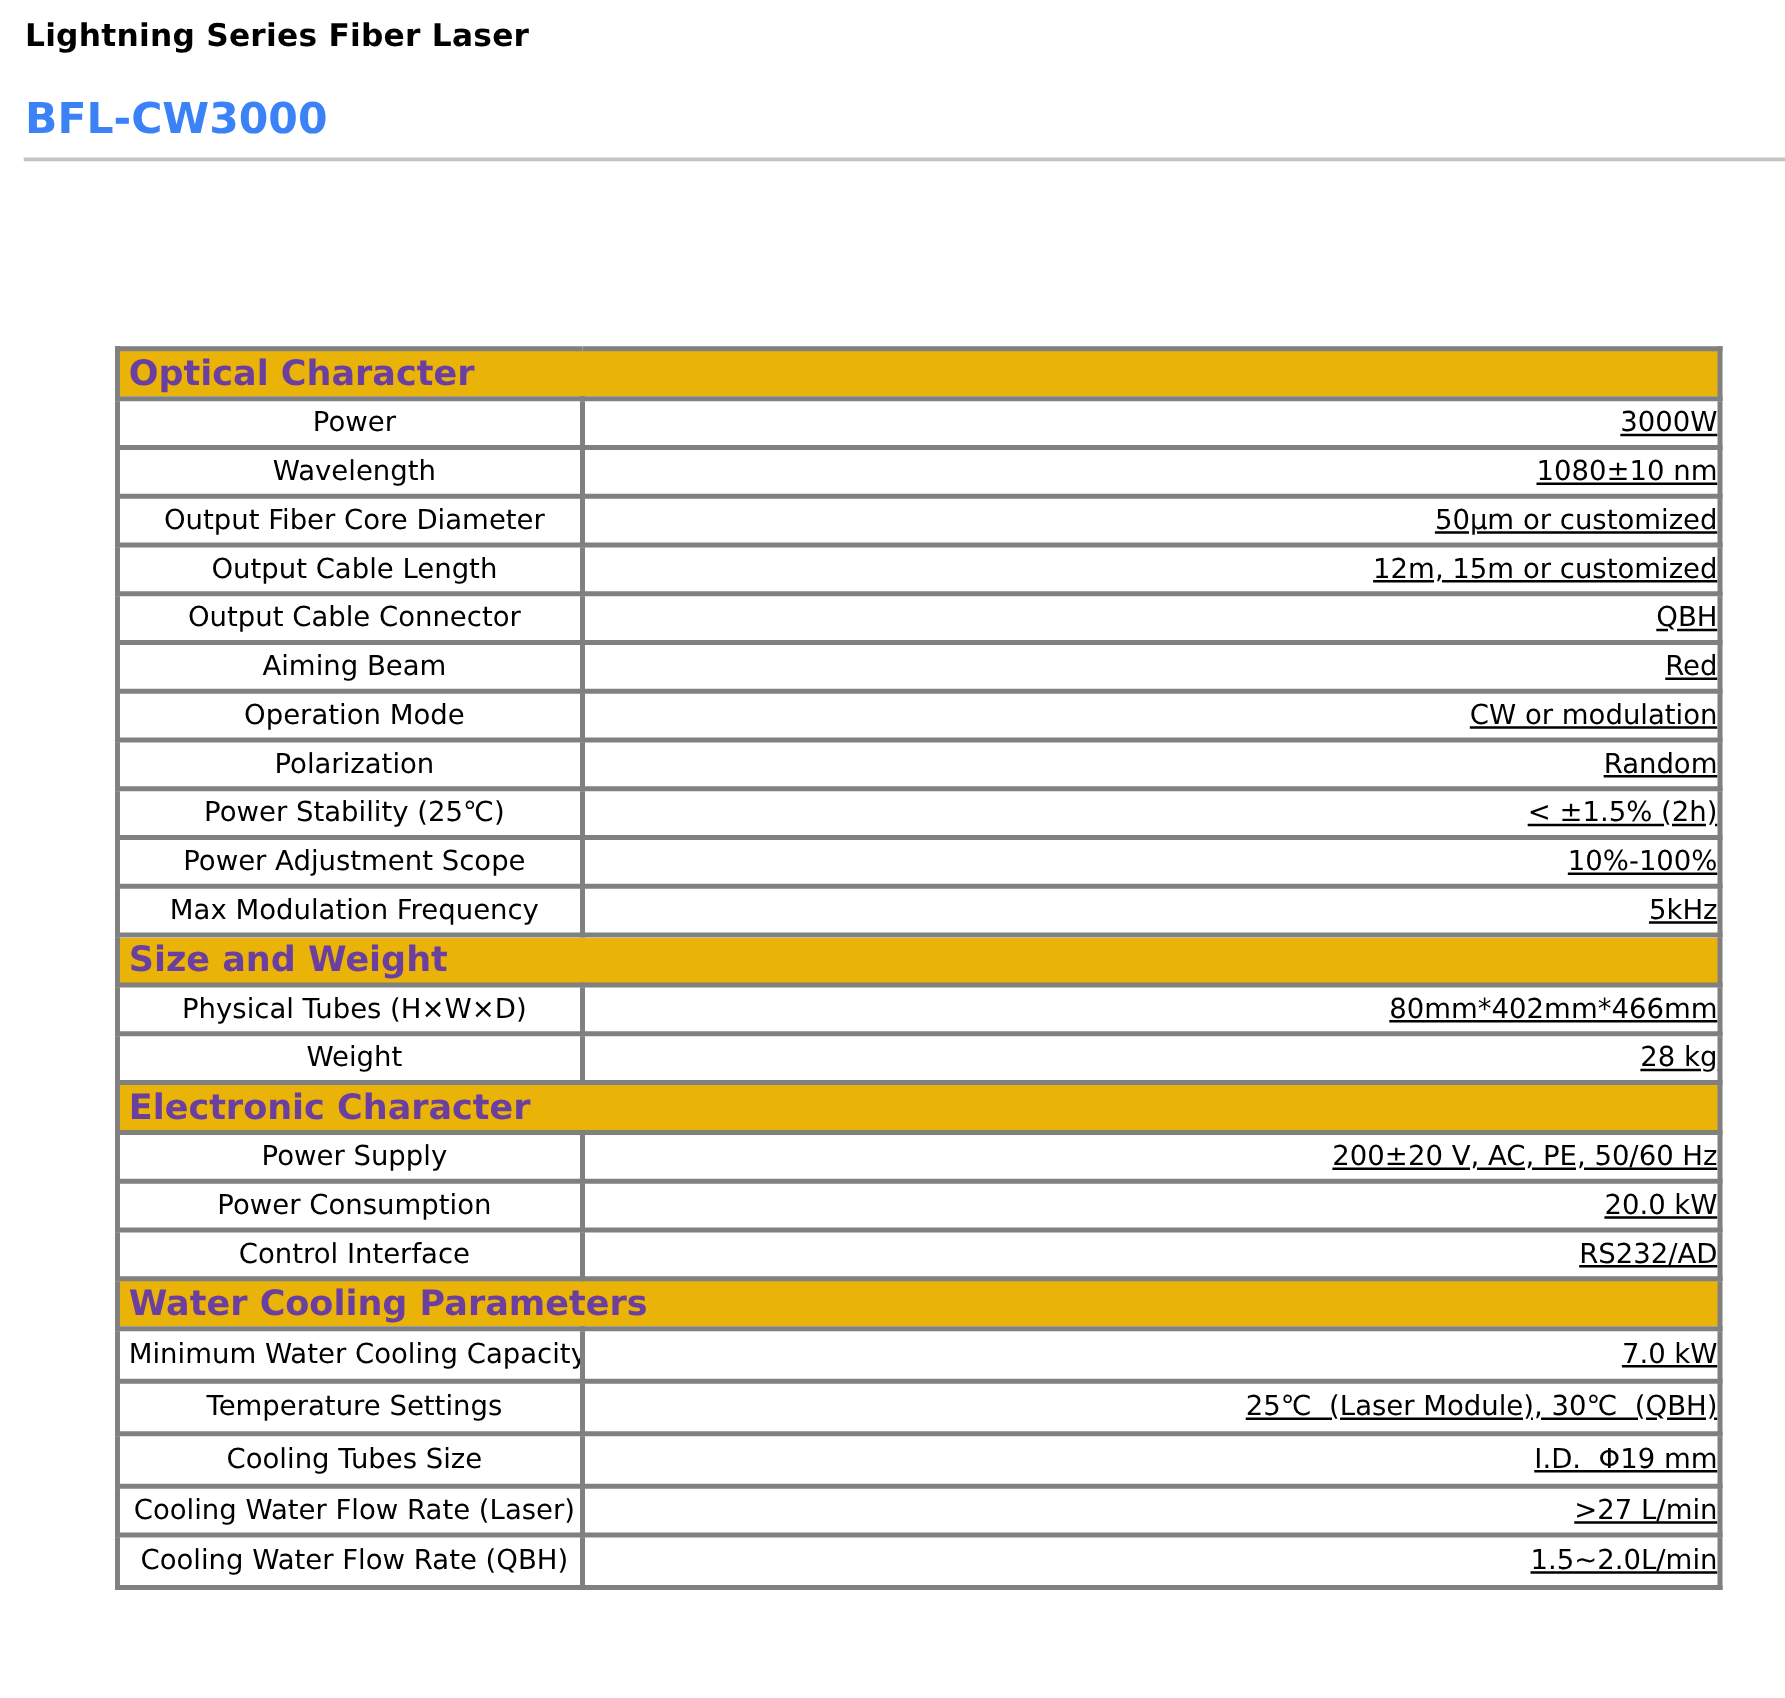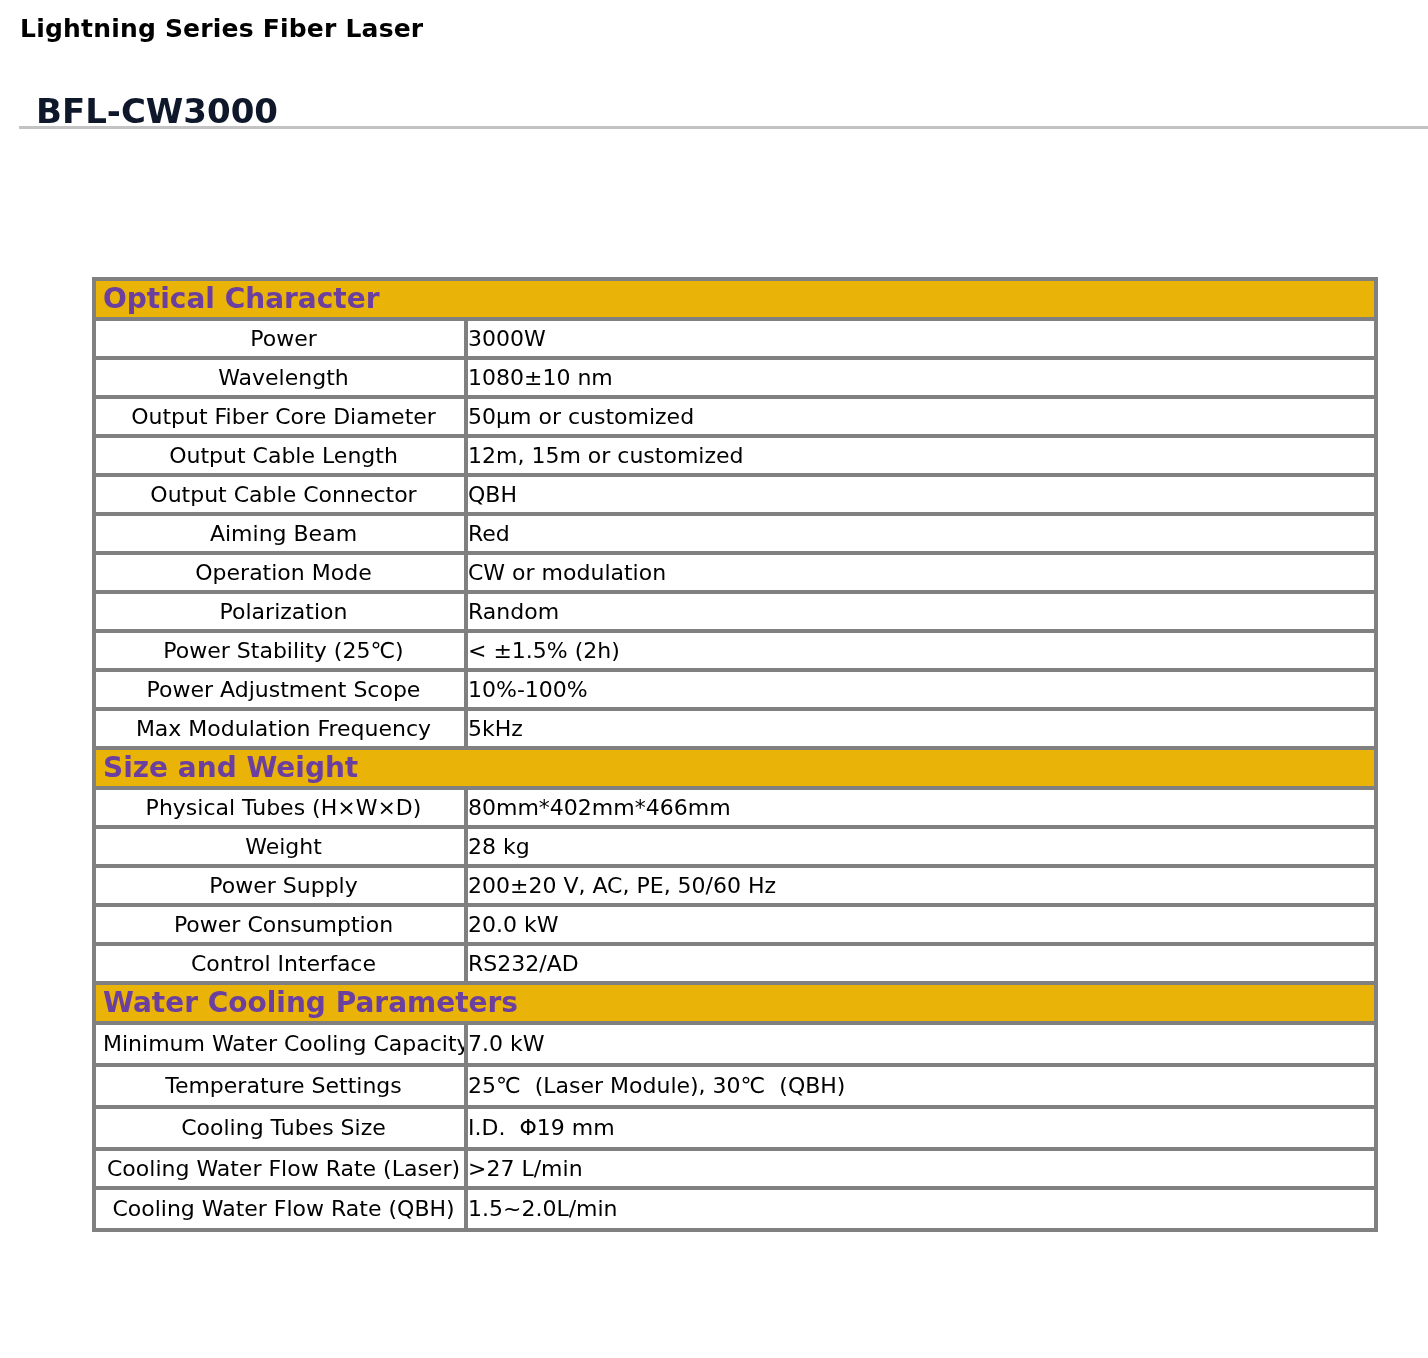--- a/index.html
+++ b/index.html
@@ -25,22 +25,22 @@
       margin: 0;
       white-space: nowrap;
       font-family: "DejaVu Sans", sans-serif;
     }
     .model-number {
       position: absolute;
       left: 20px;
       top: 75px;
       font-size: 34px;
       font-weight: bold;
-      color: #0f172a;
-      margin: 16px;
+      color: #3b82f6;
+      margin: 0;
       white-space: nowrap;
       font-family: "DejaVu Sans", sans-serif;
     }
     .title-rule {
       position: absolute;
       left: 19px;
       top: 126px;
       width: 1409px;
       height: 3px;
       background: #c3c3c3;
@@ -76,21 +76,22 @@
       font-family: "DejaVu Sans", sans-serif;
     }
     .data-row td {
       height: 35px;
     }
     .data-row td.label {
       padding-left: 7px;
       text-align: center;
     }
     .data-row td.value {
-      text-align: left;
+      text-align: right;
+      text-decoration: underline;
     }
     .data-row.tall td { height: 38px; }
   </style>
 </head>
 <body>
 
 <h1 class="doc-title">Lightning Series Fiber Laser</h1>
 <h2 class="model-number">BFL-CW3000</h2>
 <div class="title-rule"></div>
 
@@ -154,20 +155,23 @@
     </tr>
     <tr class="data-row">
       <td class="label">Physical Tubes (H×W×D)</td>
       <td class="value">80mm*402mm*466mm</td>
     </tr>
     <tr class="data-row">
       <td class="label">Weight</td>
       <td class="value">28 kg</td>
     </tr>
 
+    <tr class="section-row">
+      <td colspan="2">Electronic Character</td>
+    </tr>
     <tr class="data-row">
       <td class="label">Power Supply</td>
       <td class="value">200±20 V, AC, PE, 50/60 Hz</td>
     </tr>
     <tr class="data-row">
       <td class="label">Power Consumption</td>
       <td class="value">20.0 kW</td>
     </tr>
     <tr class="data-row">
       <td class="label">Control Interface</td>

